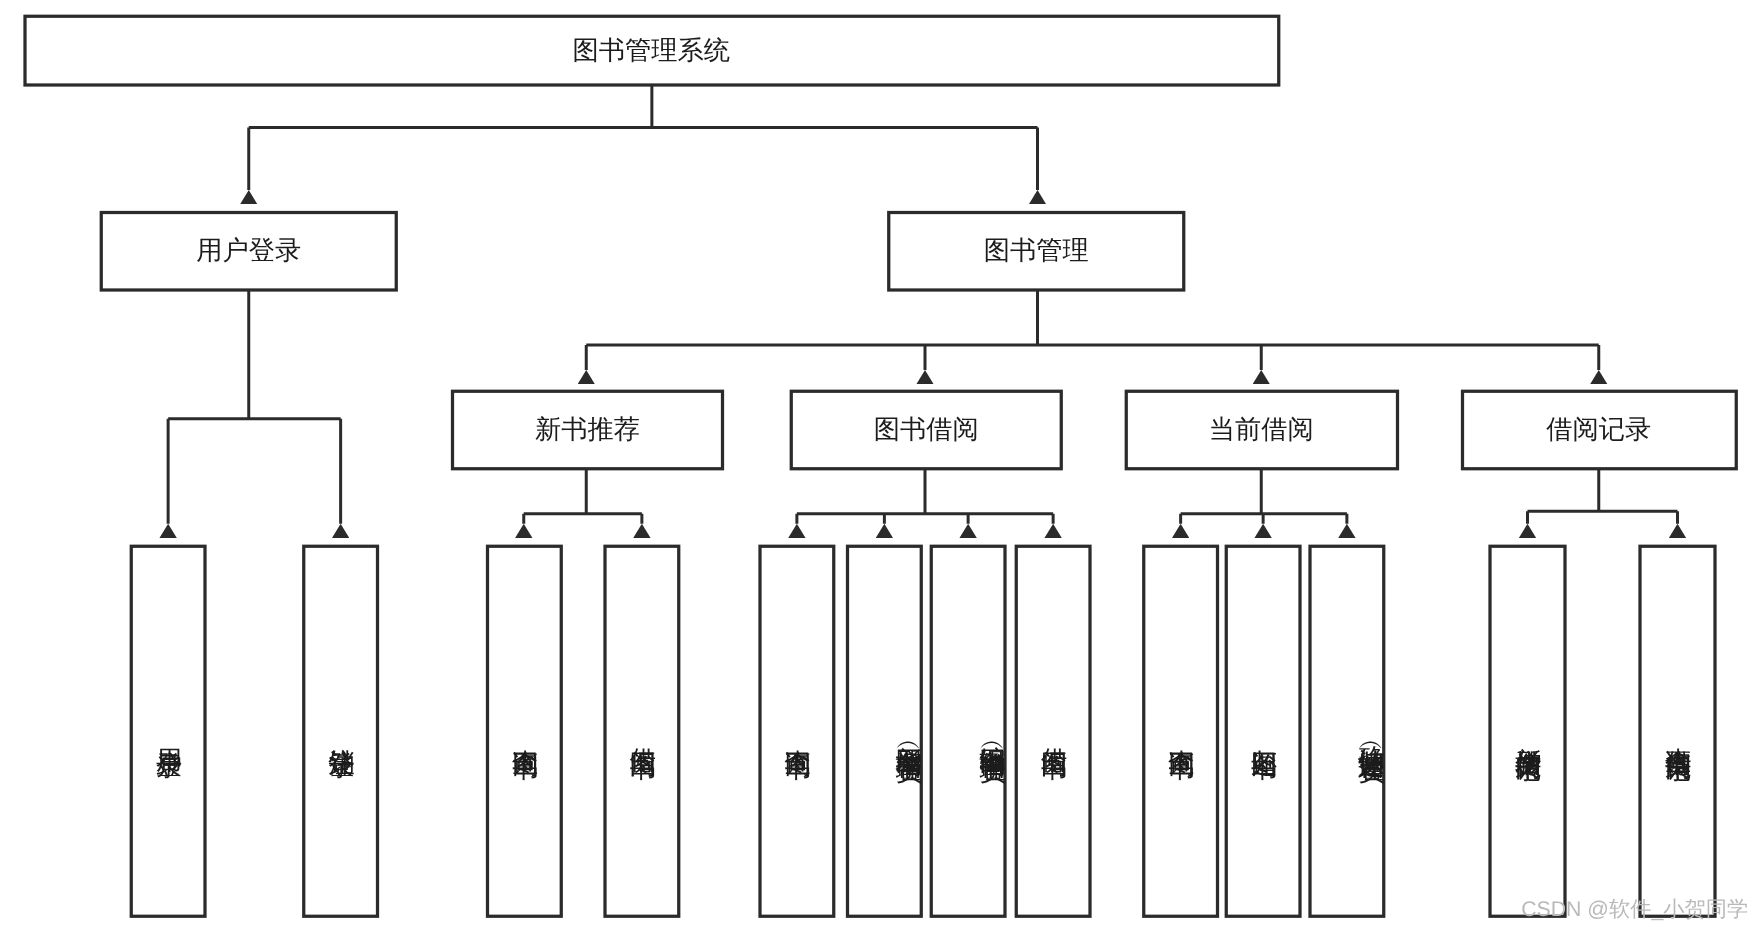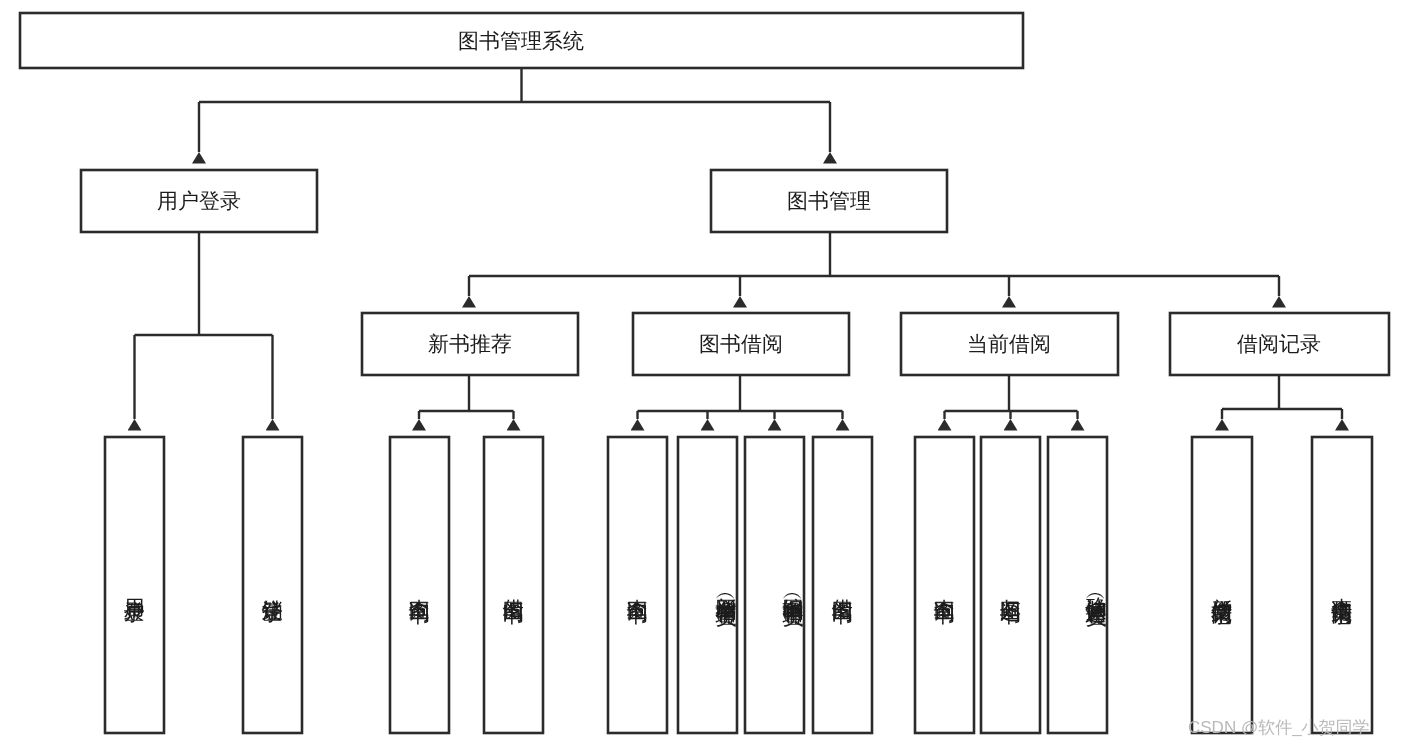--- a/index.html
+++ b/index.html
@@ -193,15 +193,15 @@
   <div class="vlabel" style="left:608px;  top:437px; width:59px; height:296px;">查询图书</div>
   <div class="vlabel" style="left:678px;  top:437px; width:59px; height:296px; align-items:flex-start; padding-top:4px; box-sizing:border-box;">新增图书（管理员）</div>
   <div class="vlabel" style="left:745px;  top:437px; width:59px; height:296px; align-items:flex-start; padding-top:4px; box-sizing:border-box;">编辑图书（管理员）</div>
   <div class="vlabel" style="left:813px;  top:437px; width:59px; height:296px;">借阅图书</div>
   <div class="vlabel" style="left:915px;  top:437px; width:59px; height:296px;">查询图书</div>
   <div class="vlabel" style="left:981px;  top:437px; width:59px; height:296px;">归还图书</div>
   <div class="vlabel" style="left:1048px; top:437px; width:59px; height:296px; align-items:flex-start; padding-top:4px; box-sizing:border-box;">确认归还（管理员）</div>
   <div class="vlabel" style="left:1192px; top:437px; width:60px; height:296px;">新增借阅记录</div>
   <div class="vlabel" style="left:1312px; top:437px; width:60px; height:296px;">查询借阅记录</div>
 
-  <div class="watermark" style="left:1188px; top:716px;">CSDN @软件_小贺同学</div>
+  <div class="watermark" style="left:1217px; top:716px;">CSDN @软件_小贺同学</div>
 
 </div>
 
 </body></html>

